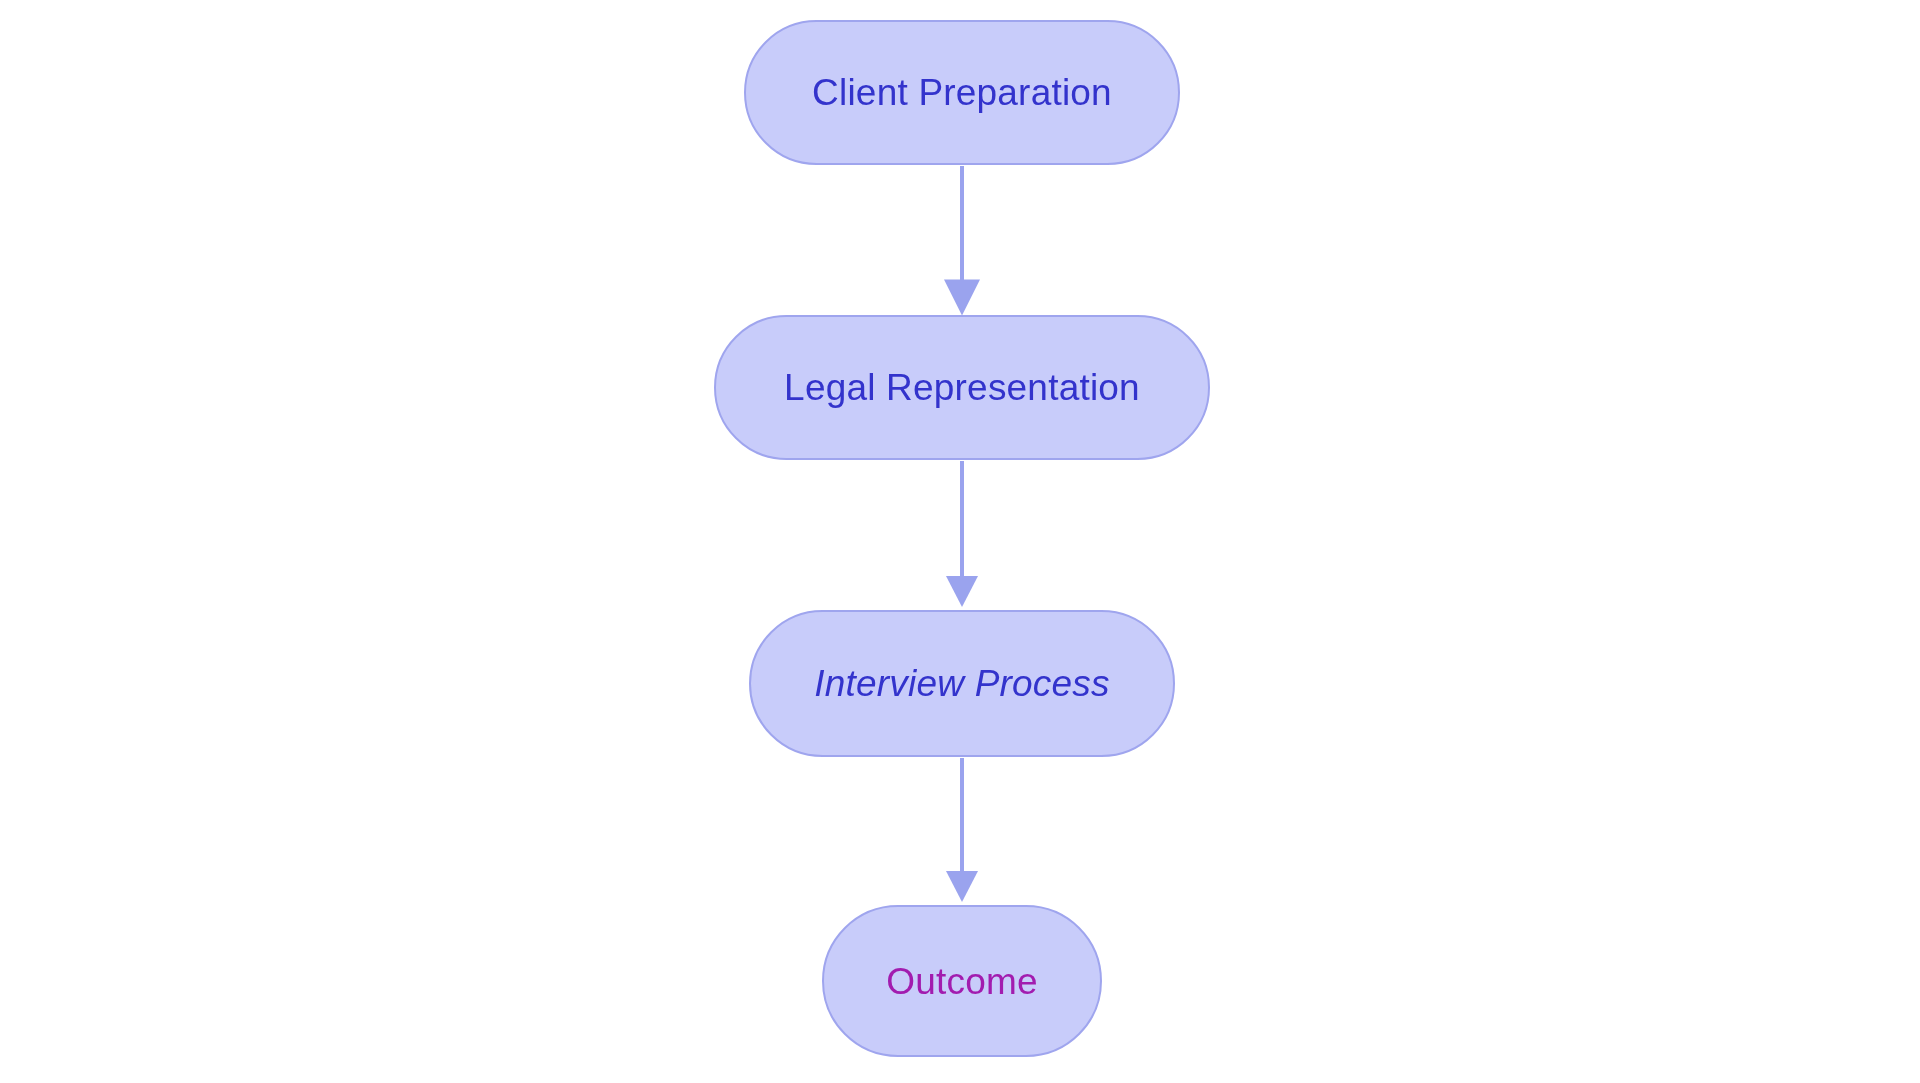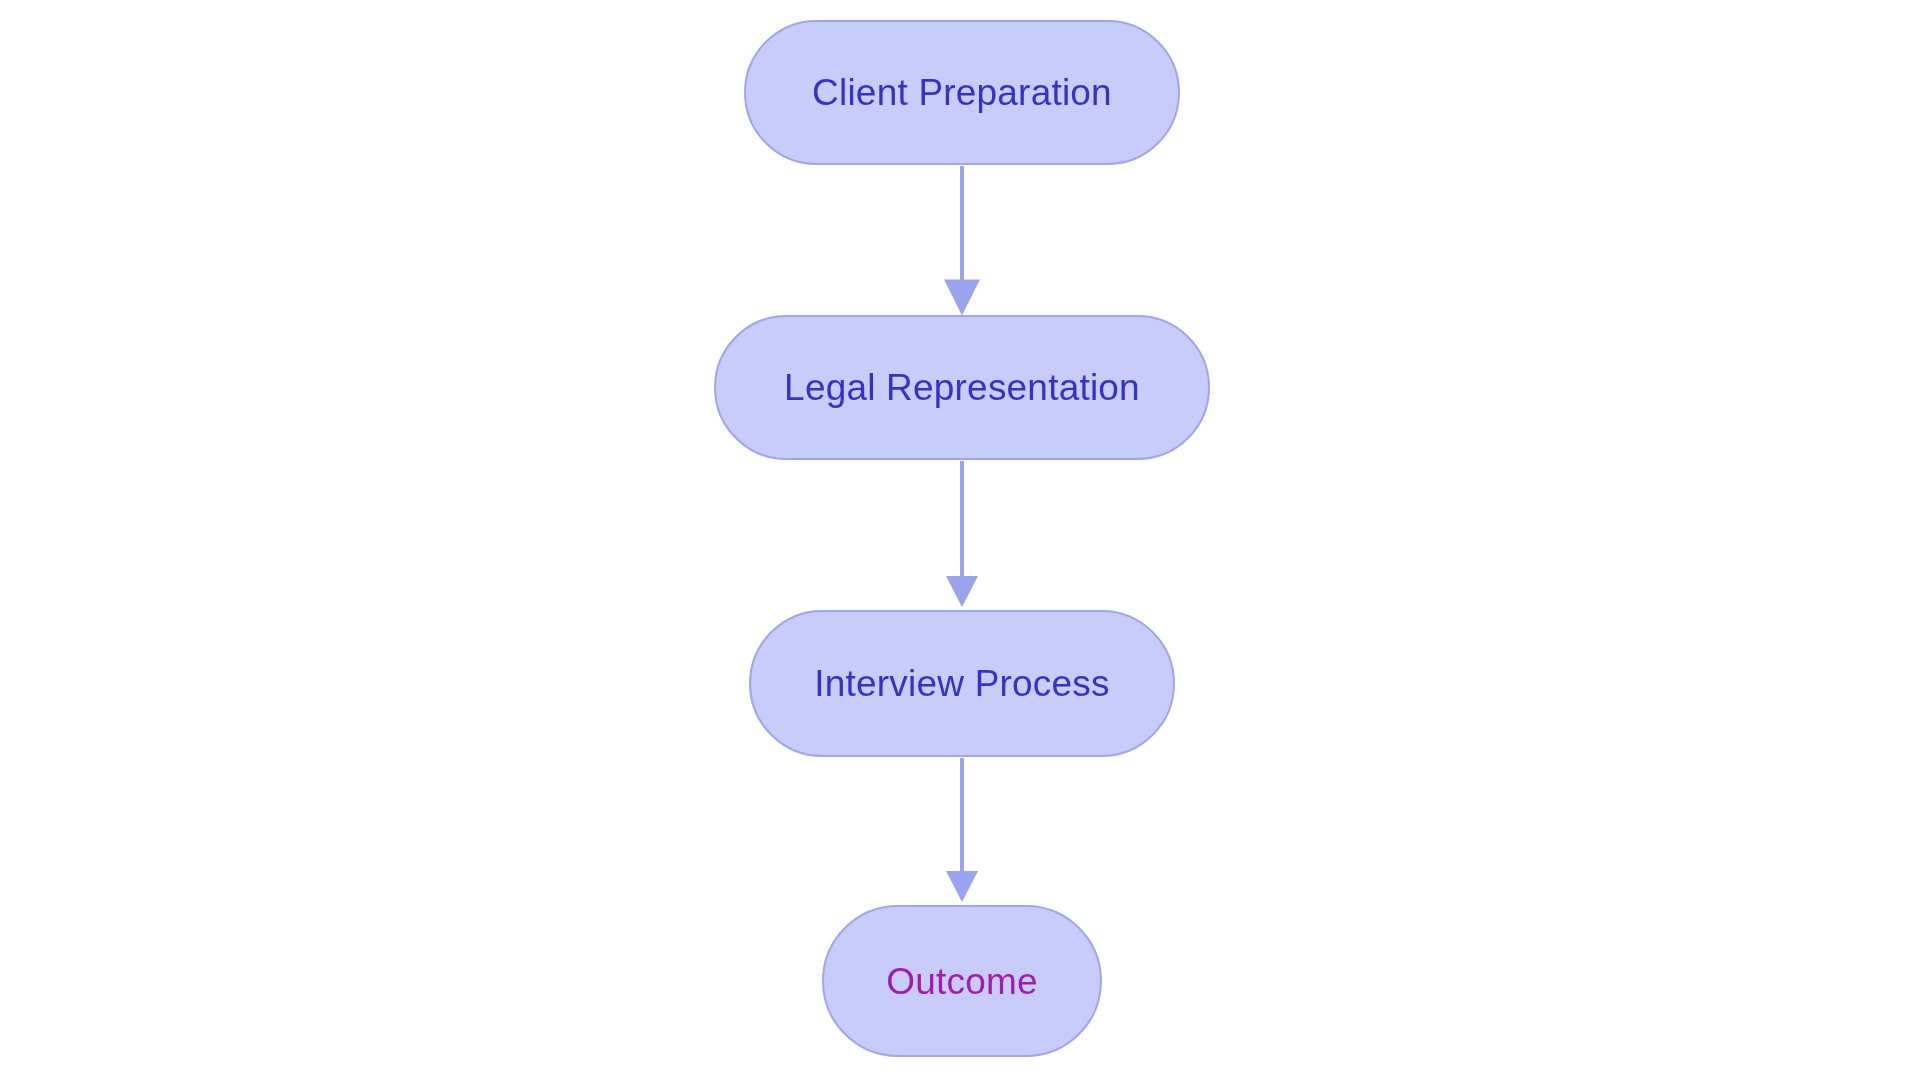--- a/index.html
+++ b/index.html
@@ -122,21 +122,21 @@
 
     <div class="flow-node" id="node-client-preparation" style="background: rgb(200, 204, 250); border-color: rgb(159, 165, 238);">
       <span class="flow-node-label" style="color: rgb(51, 51, 204); text-align: right;">Client Preparation</span>
     </div>
 
     <div class="flow-node" id="node-legal-representation" style="background: rgb(200, 204, 250); border-color: rgb(159, 165, 238);">
       <span class="flow-node-label" style="color: rgb(51, 51, 204); text-align: right;">Legal Representation</span>
     </div>
 
     <div class="flow-node" id="node-interview-process" style="background: rgb(200, 204, 250); border-color: rgb(159, 165, 238);">
-      <span class="flow-node-label" style="color: rgb(51, 51, 204);">Interview Process</span>
+      <span class="flow-node-label" style="color: rgb(51, 51, 204); font-style: italic;">Interview Process</span>
     </div>
 
     <div class="flow-node" id="node-outcome" style="background: rgb(200, 204, 250); border-color: rgb(159, 165, 238);">
       <span class="flow-node-label" style="color: #a21caf;">Outcome</span>
     </div>
 
   </div>
 </div>
 
 </body></html>

